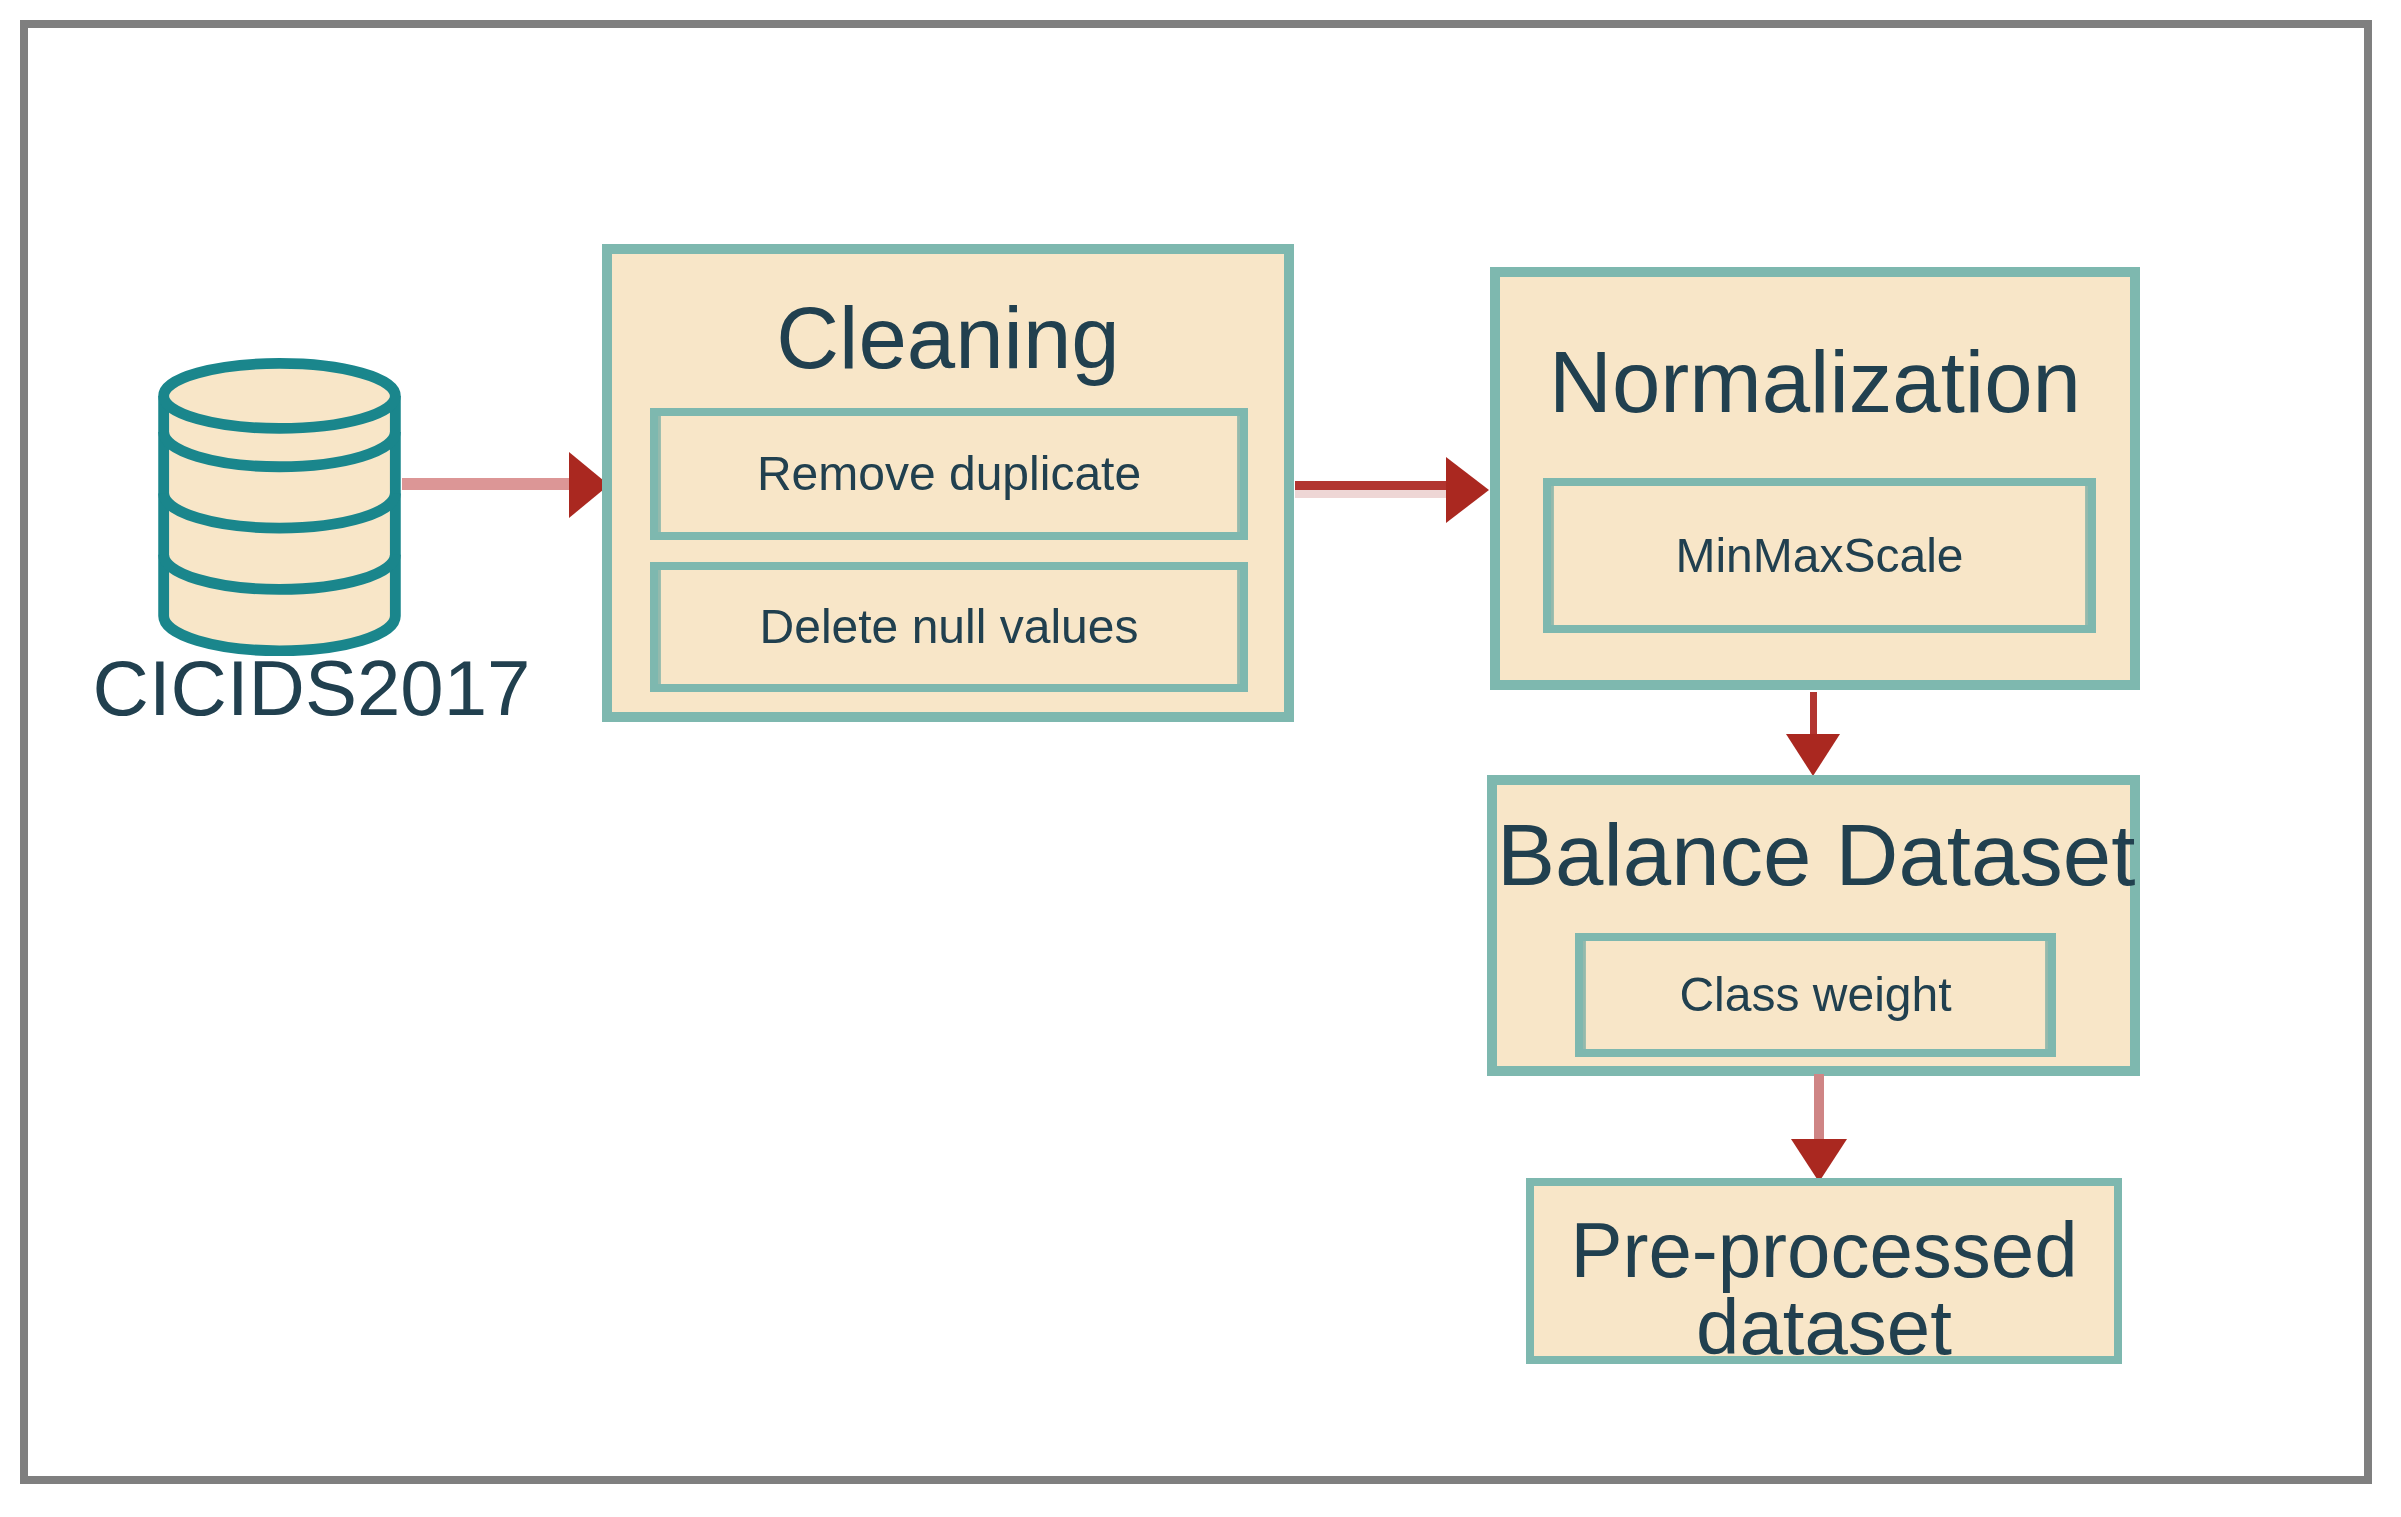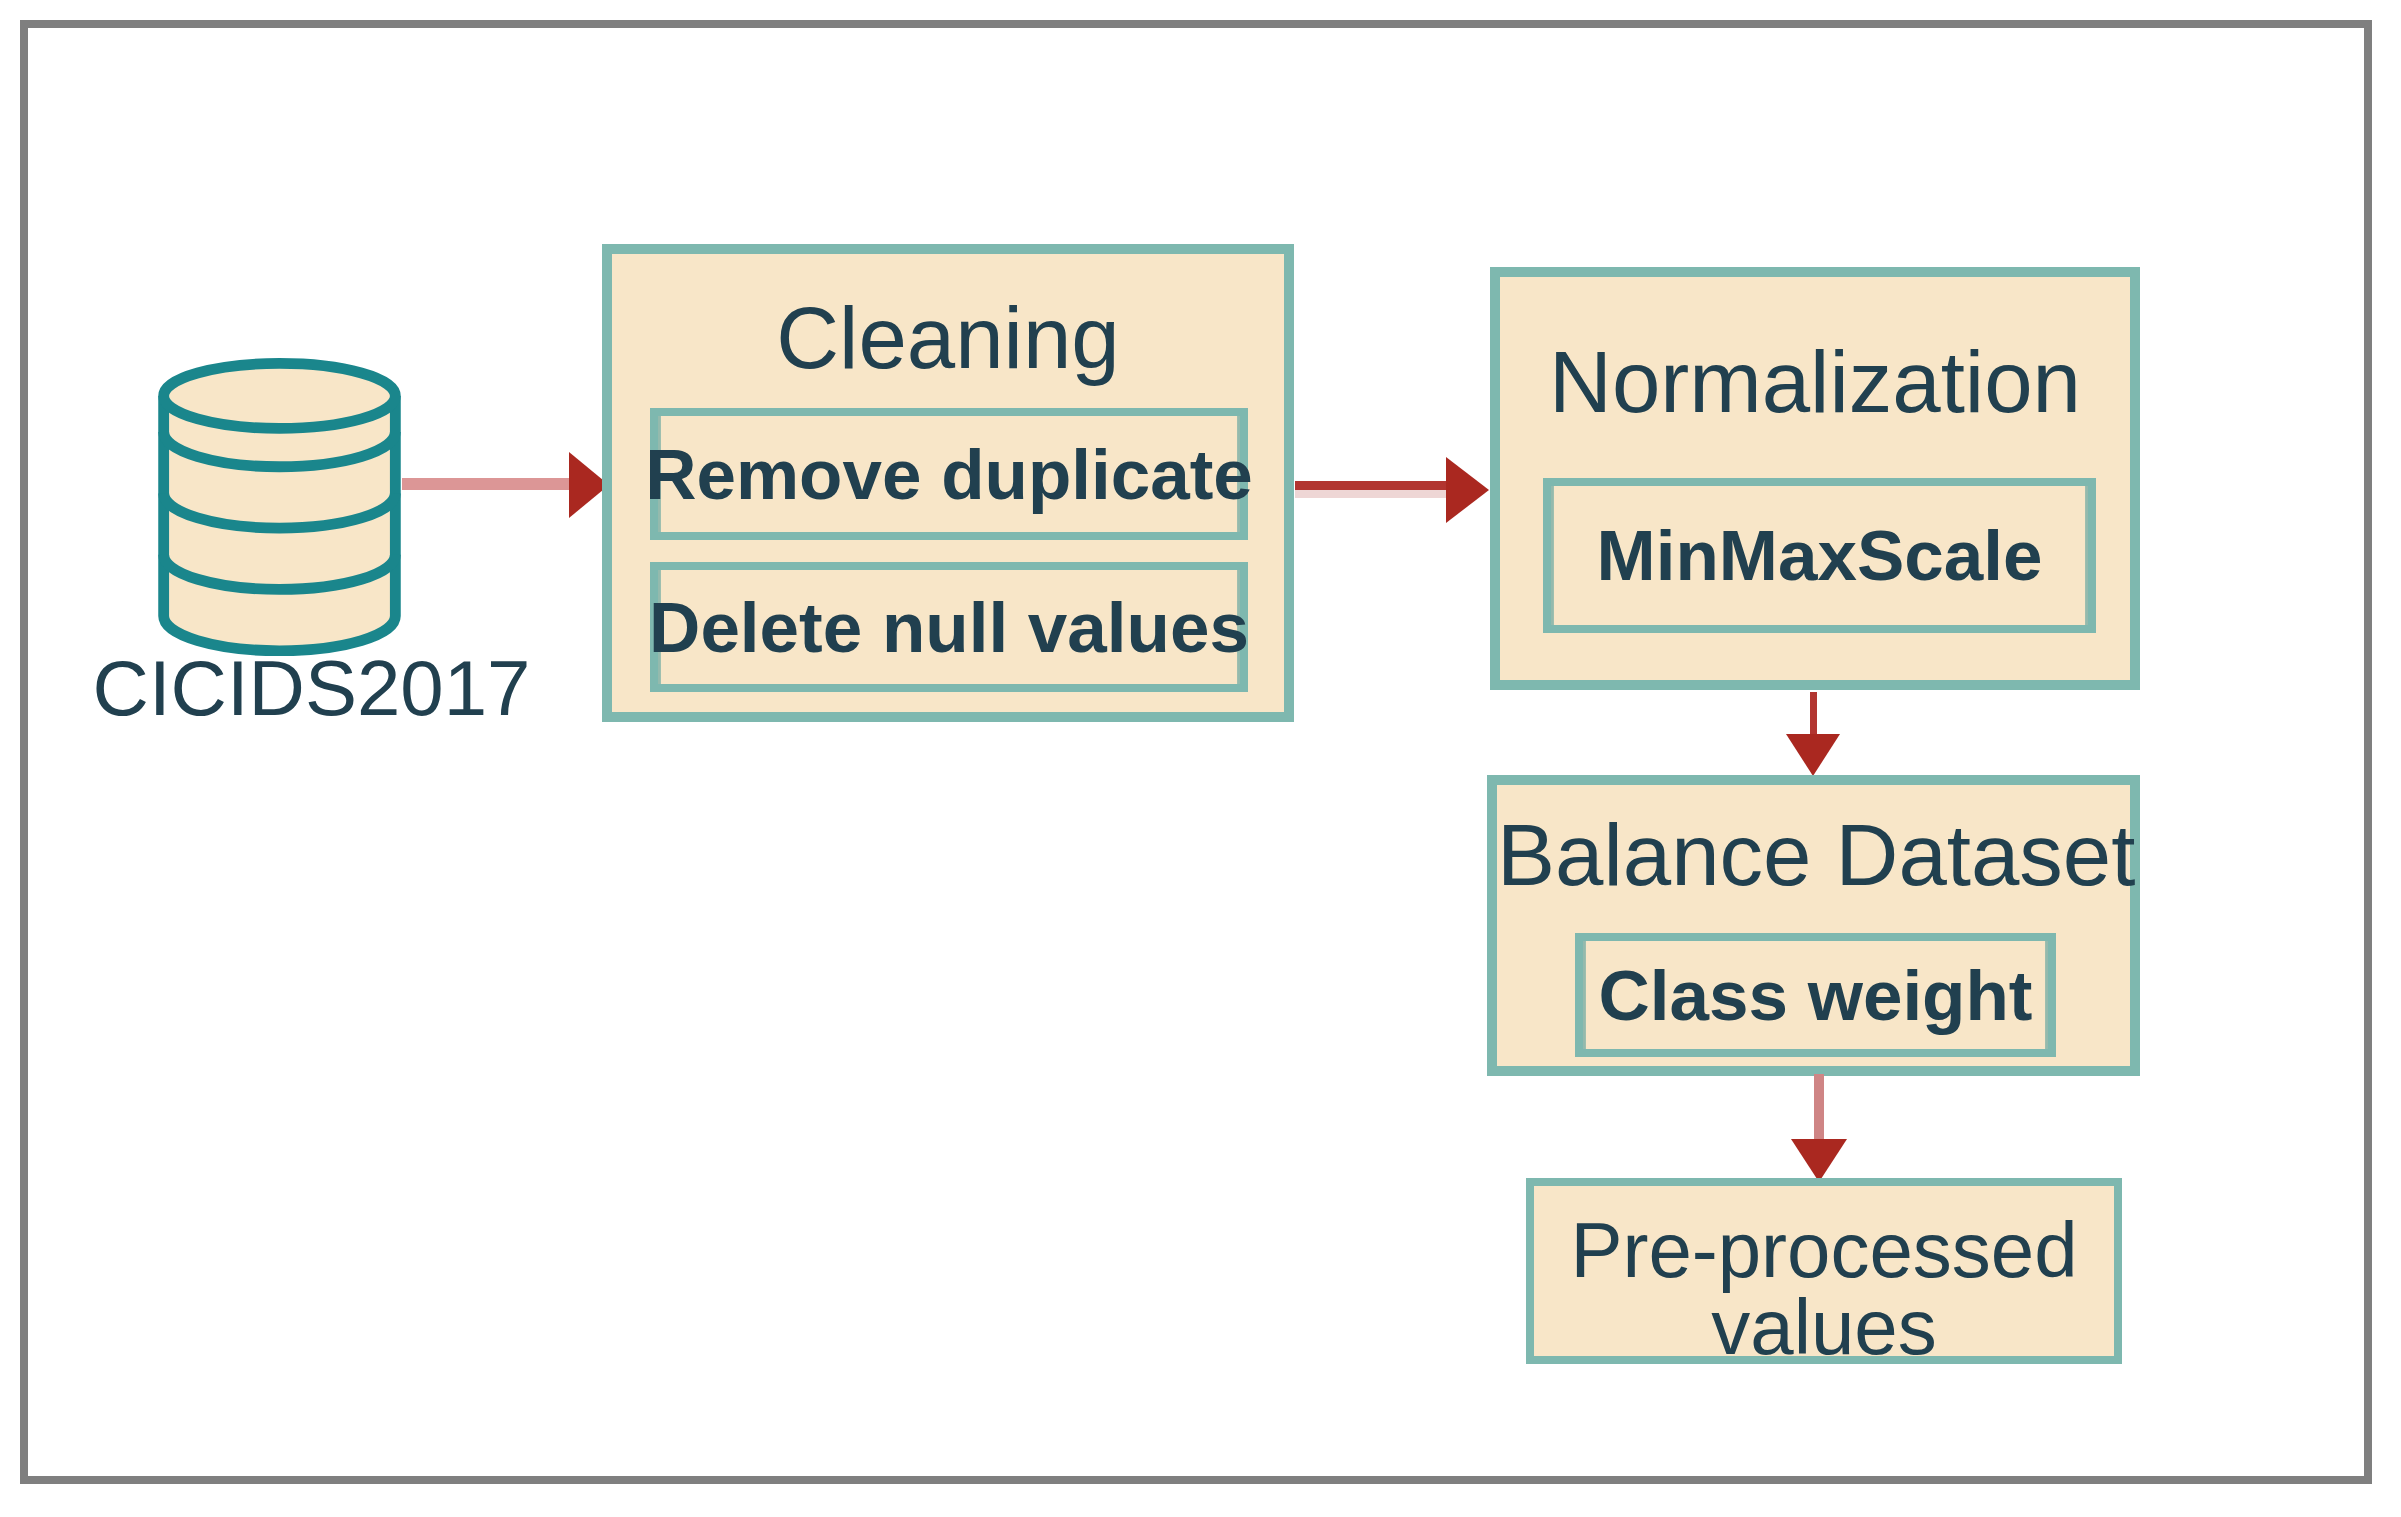--- a/index.html
+++ b/index.html
@@ -37,21 +37,21 @@
     position: absolute;
     background: #f8e6c8;
     border: 8.7px solid #7eb8af;
     box-shadow: inset 2.9px 0 0 0 rgba(26,134,140,0.45), inset -2.9px 0 0 0 rgba(26,134,140,0.45);
     box-sizing: border-box;
     display: flex;
     align-items: center;
     justify-content: center;
     white-space: nowrap;
   }
-  .sub span { font-size: 71px; line-height: 1; font-weight: bold; }
+  .sub span { font-size: 48px; line-height: 1; }
 
   .node-cleaning { left: 602px;  top: 244px;  width: 692px; height: 478px; }
   .node-cleaning .node-title { margin-top: 40px; text-align: center; }
   .sub-c1 { left: 38px;  top: 154px; width: 598px; height: 132px; }
   .sub-c2 { left: 38px;  top: 308px; width: 598px; height: 130px; }
 
   .node-norm { left: 1490px; top: 267px; width: 650px; height: 423px; }
   .node-norm .node-title { margin-top: 61px; }
   .sub-n1 { left: 43px; top: 201px; width: 553px; height: 155px; }
 
@@ -148,16 +148,16 @@
     <div class="sub sub-b1">
       <span>Class weight</span>
     </div>
   </div>
 
   <div class="shaft a4s"></div>
   <div class="tri a4h"></div>
 
   <div class="node node-pre">
     <div class="pre-line">Pre-processed</div>
-    <div class="pre-line">values</div>
+    <div class="pre-line">dataset</div>
   </div>
 </div>
 
 
 </body></html>

